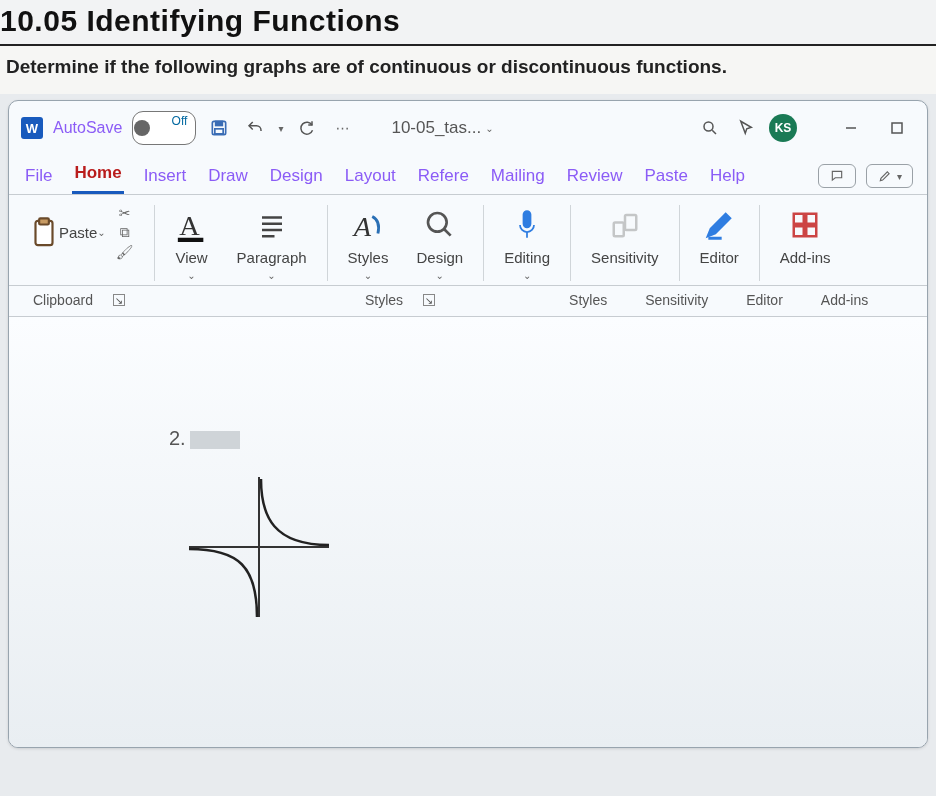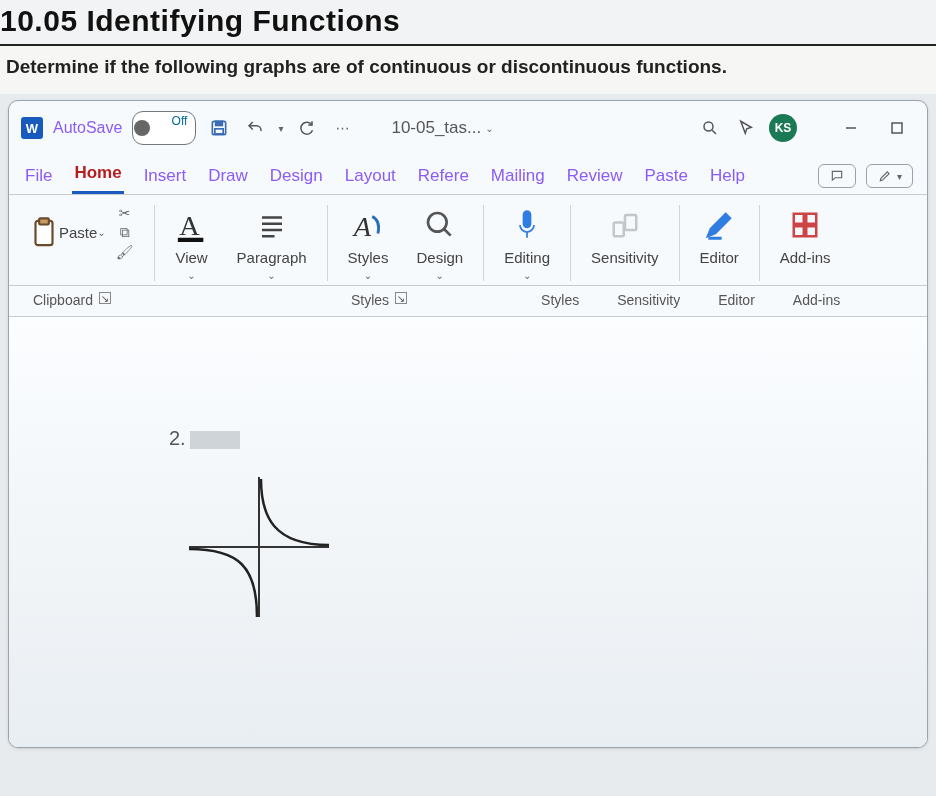--- a/index.html
+++ b/index.html
@@ -101,21 +101,21 @@
   .mini-col span { font-size: 14px; color:#666; }
   .sep { width:1px; background:#d0d5d9; align-self:stretch; margin:0 2px;}
   .styles-icon svg, .editor-icon svg, .sens-icon svg, .addins-icon svg, .mic-icon svg, .search-icon svg, .para-icon svg, .font-icon svg, .paste-icon svg { display:block;}
   .ribbon-labels {
     display:flex;
     padding: 6px 14px 8px 14px;
     font-size: 14px; color:#555;
     gap: 38px;
     border-bottom: 1px solid #c7ccd1;
   }
-  .ribbon-labels .grp { display:flex; align-items:flex-start; gap:6px;}
+  .ribbon-labels .grp { display:flex; align-items:center; gap:20px;}
   .launcher { font-size:10px; border:1px solid #888; width:12px; height:12px; display:inline-flex; align-items:center; justify-content:center;}
   .canvas {
     height: 430px;
     background: linear-gradient(#fbfdff, #e9eef2);
     position: relative;
     padding: 40px 60px;
   }
   .qnum {
     position:absolute; left:160px; top:110px;
     font-size: 20px; color:#555;

